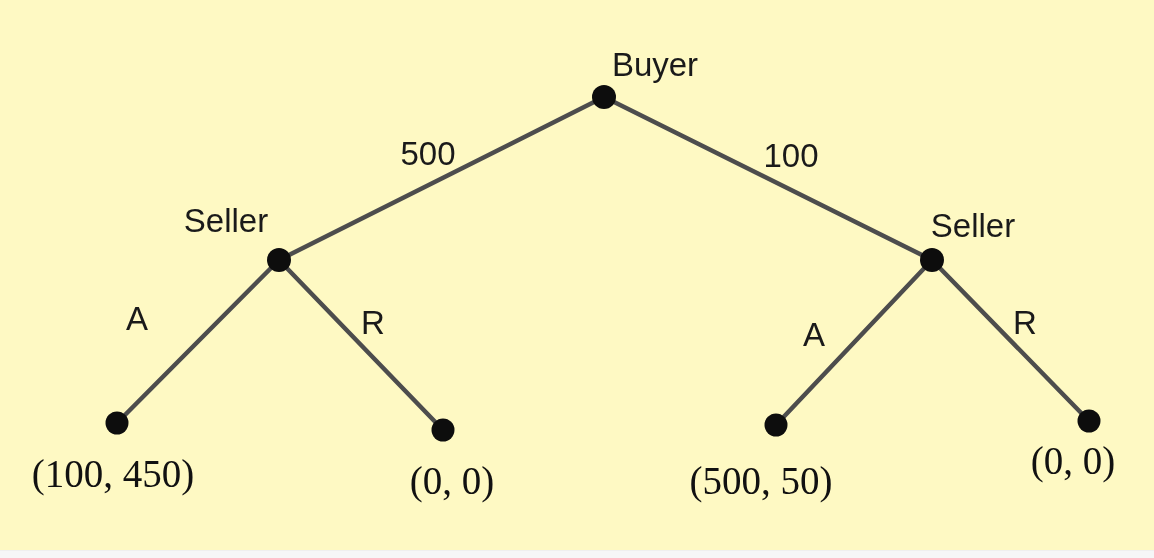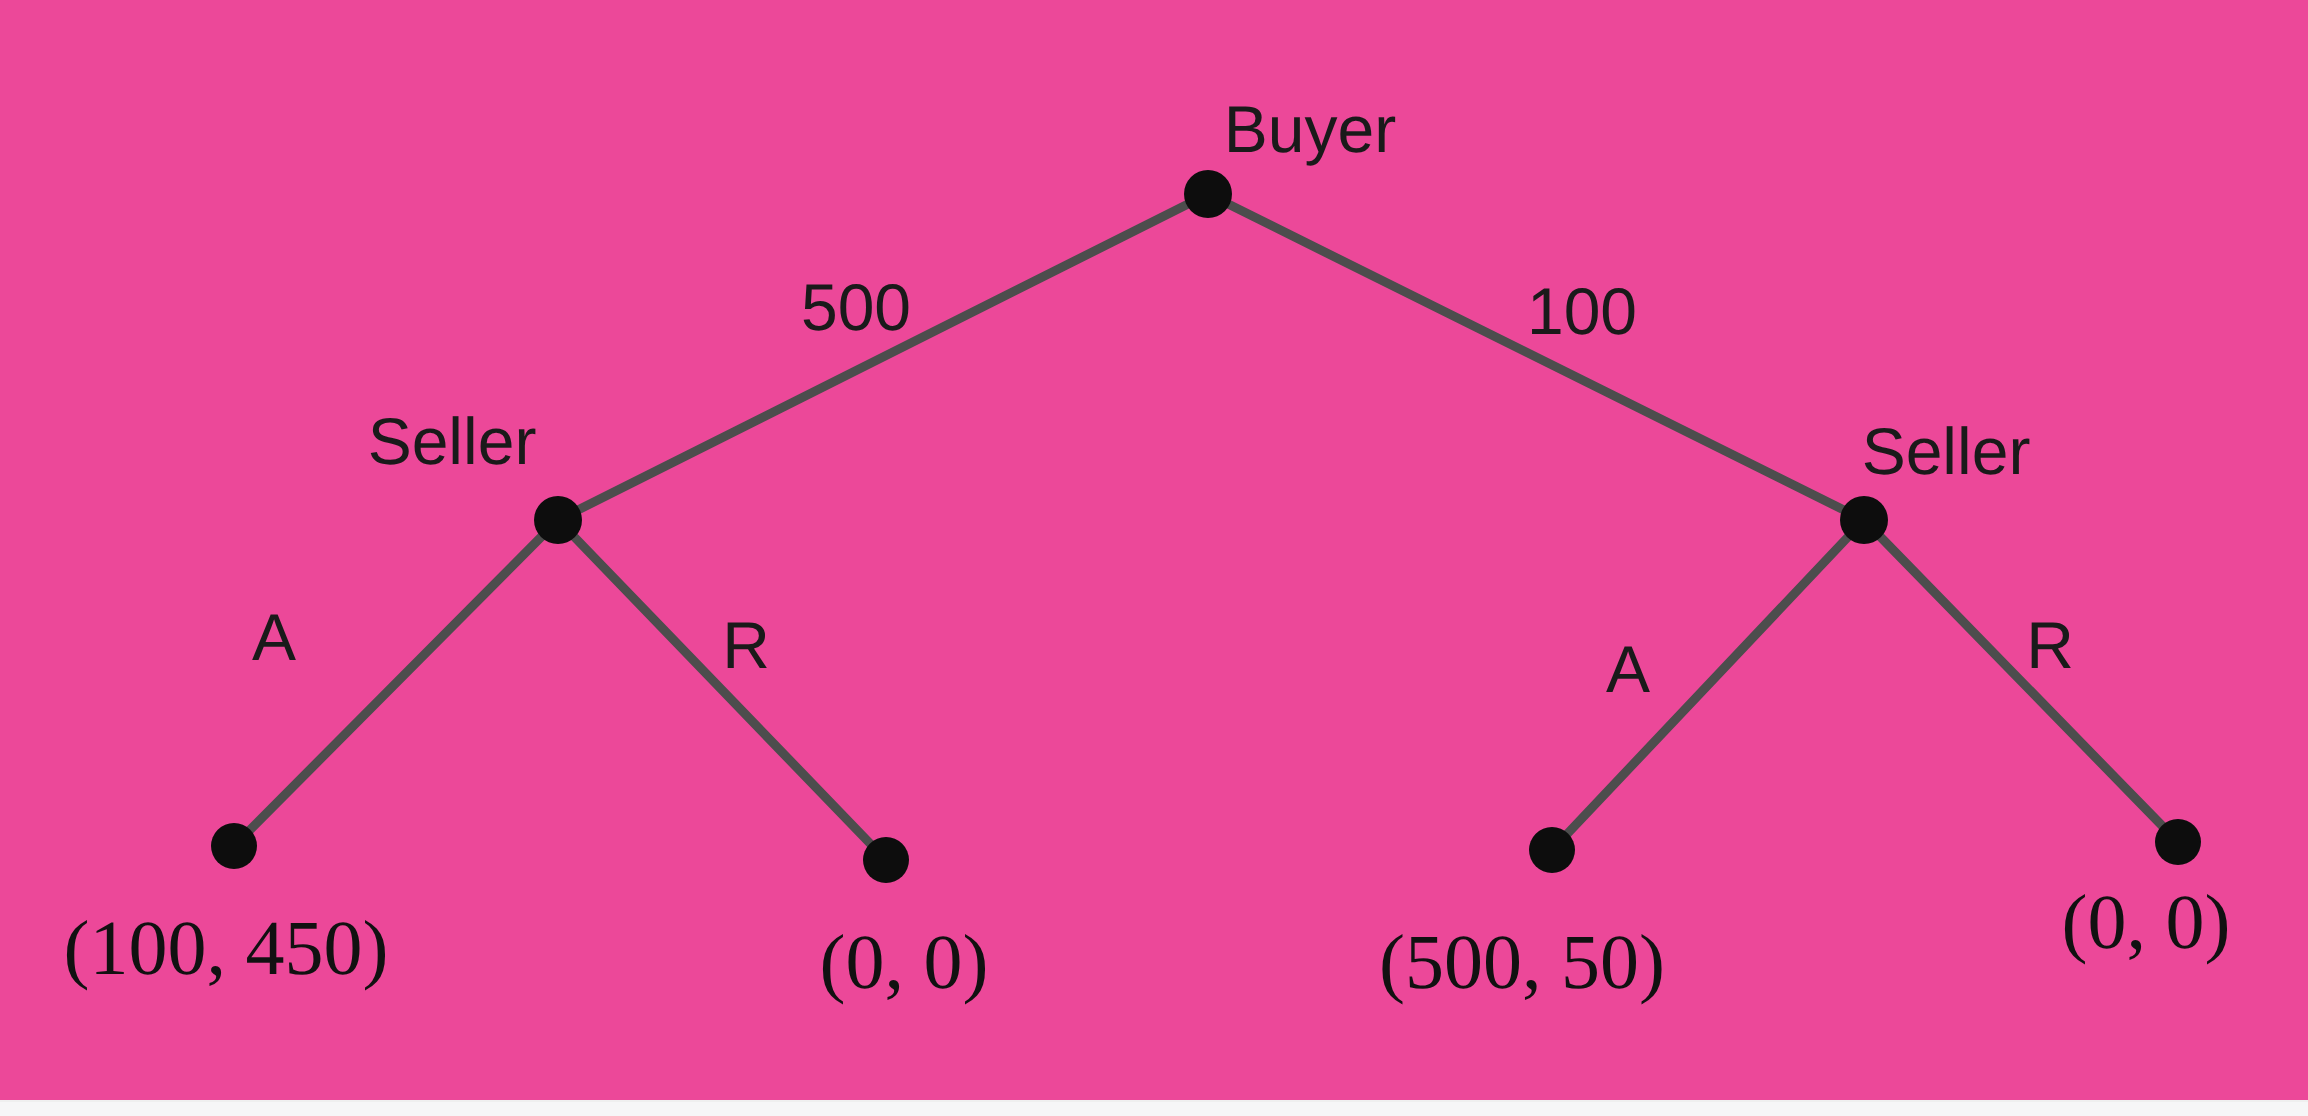--- a/index.html
+++ b/index.html
@@ -4,21 +4,21 @@
 <style>
   html, body {
     margin: 0;
     padding: 0;
     background: #ffffff;
   }
   .canvas {
     position: relative;
     width: 1154px;
     height: 558px;
-    background: #ec4899;
+    background: #fef9c3;
     overflow: hidden;
     font-family: "Liberation Sans", sans-serif;
   }
   svg { display: block; }
   .edge {
     stroke: #4d4d4d;
     stroke-width: 4.5;
     stroke-linecap: round;
     fill: none;
   }

